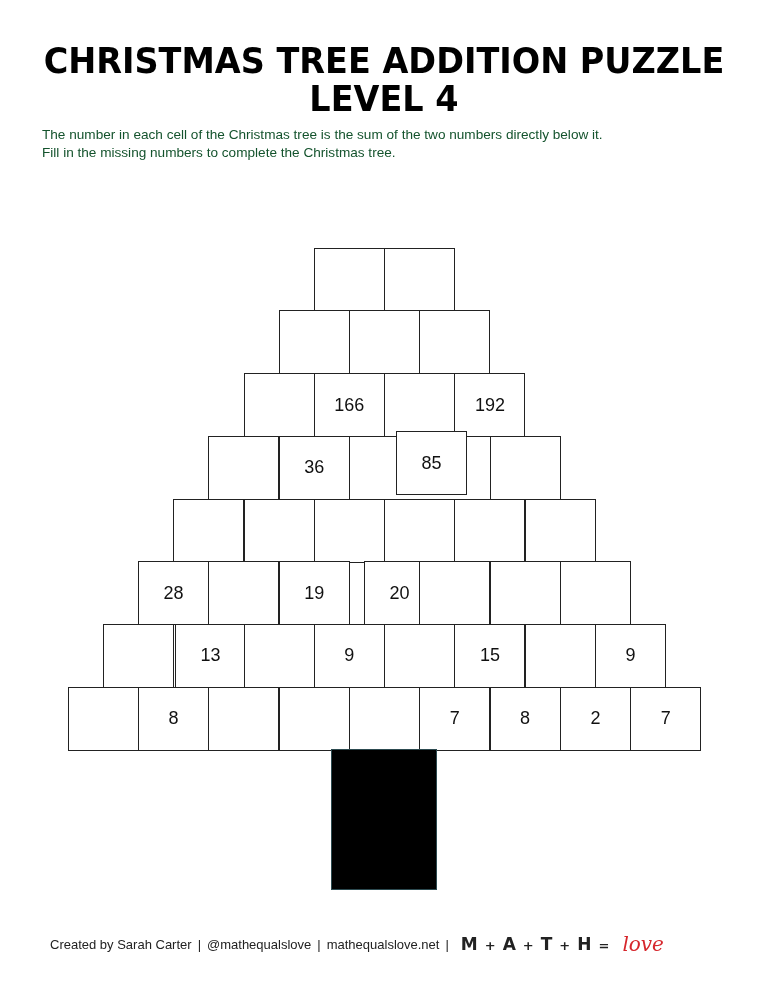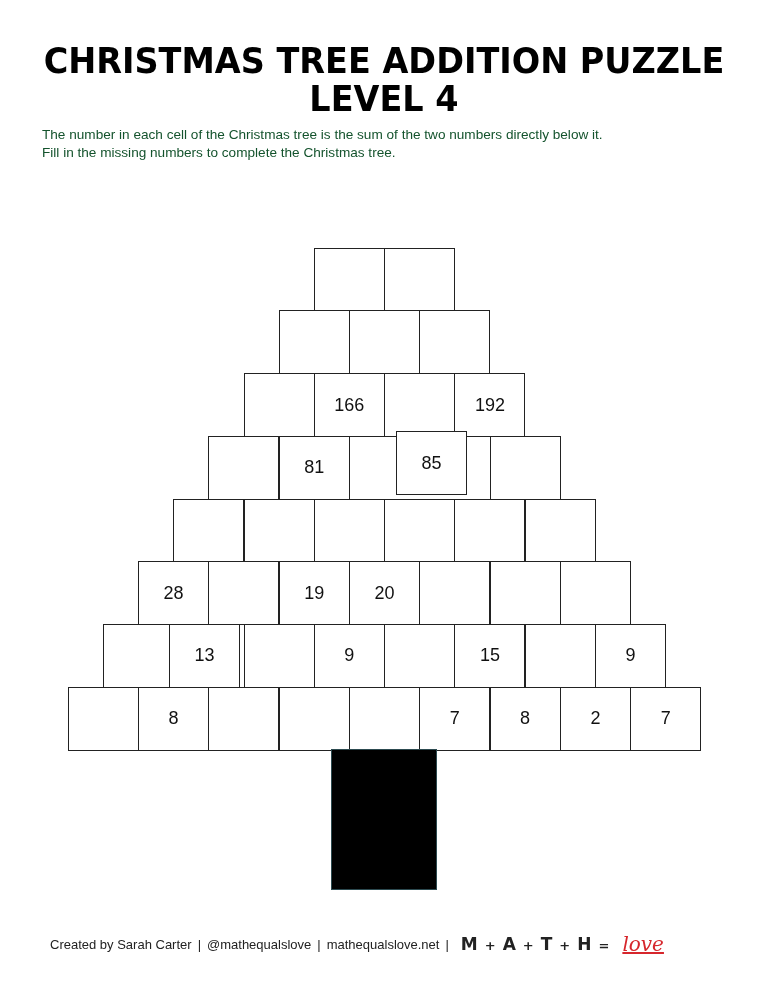--- a/index.html
+++ b/index.html
@@ -8,21 +8,21 @@
   .t1 { top:42px; }
   .t2 { top:80px; }
   .instr { position:absolute; left:42px; top:126px; font-size:13.6px; line-height:18px; color:#14532d; }
   .tree { position:absolute; left:0; top:0; width:768px; height:993px; }
   .cell { position:absolute; box-sizing:border-box; width:71px; height:64px; border:1.5px solid #222; background:#fff; display:flex; align-items:center; justify-content:center; font-size:18px; color:#111; }
   .trunk { position:absolute; left:331px; top:749px; width:106px; height:141px; background:#000; border:1px solid #2c4a50; box-sizing:border-box; }
   .footer { position:absolute; left:50px; top:932px; font-size:13px; color:#222; display:flex; align-items:center; white-space:nowrap;text-align:right; }
   .footer .sep { margin:0 6px; }
   .logo { font-family:"DejaVu Sans", sans-serif; font-weight:bold; font-size:17px; margin-left:6px; letter-spacing:1px; }
   .logo .plus { font-size:13px; margin:0 6px; }
-  .love { font-family:"DejaVu Serif", serif; font-style:italic; color:#d6262c; font-size:20px; margin-left:6px;text-decoration:underline; }
+  .love { font-family:"DejaVu Serif", serif; font-style:italic; color:#d6262c; font-size:20px; margin-left:6px; }
 </style>
 </head>
 <body>
 
 <div class="title t1">CHRISTMAS TREE ADDITION PUZZLE</div>
 <div class="title t2">LEVEL 4</div>
 
 <div class="instr">
   <div>The number in each cell of the Christmas tree is the sum of the two numbers directly below it.</div>
   <div>Fill in the missing numbers to complete the Christmas tree.</div>
@@ -32,38 +32,38 @@
     <div class="cell" style="left: 313.85px; top: 247.7px;"></div>
     <div class="cell" style="left: 384.15px; top: 247.7px;"></div>
     <div class="cell" style="left: 278.7px; top: 310.4px;"></div>
     <div class="cell" style="left: 349px; top: 310.4px;"></div>
     <div class="cell" style="left: 419.3px; top: 310.4px;"></div>
     <div class="cell" style="left: 243.55px; top: 373.1px;"></div>
     <div class="cell" style="left: 313.85px; top: 373.1px;">166</div>
     <div class="cell" style="left: 384.15px; top: 373.1px;"></div>
     <div class="cell" style="left: 454.45px; top: 373.1px;">192</div>
     <div class="cell" style="left: 208.4px; top: 435.8px;"></div>
-    <div class="cell" style="left: 278.7px; top: 435.8px;">81</div>
+    <div class="cell" style="left: 278.7px; top: 435.8px;">36</div>
     <div class="cell" style="left: 349px; top: 431px; margin-left: 47px;">85</div>
     <div class="cell" style="left: 489.6px; top: 435.8px;"></div>
     <div class="cell" style="left: 173.25px; top: 498.5px;"></div>
     <div class="cell" style="left: 243.55px; top: 498.5px;"></div>
     <div class="cell" style="left: 313.85px; top: 498.5px;"></div>
     <div class="cell" style="left: 384.15px; top: 498.5px;"></div>
     <div class="cell" style="left: 454.45px; top: 498.5px;"></div>
     <div class="cell" style="left: 524.75px; top: 498.5px;"></div>
     <div class="cell" style="left: 138.1px; top: 561.2px;">28</div>
     <div class="cell" style="left: 208.4px; top: 561.2px;"></div>
     <div class="cell" style="left: 278.7px; top: 561.2px;">19</div>
-    <div class="cell" style="left: 349px; top: 561.2px; text-align: right;">20</div>
+    <div class="cell" style="left: 364px; top: 561.2px; text-align: right;">20</div>
     <div class="cell" style="left: 419.3px; top: 561.2px;"></div>
     <div class="cell" style="left: 489.6px; top: 561.2px;"></div>
     <div class="cell" style="left: 559.9px; top: 561.2px;"></div>
     <div class="cell" style="left: 102.95px; top: 623.9px;"></div>
-    <div class="cell" style="left: 169px; top: 623.9px;">13</div>
+    <div class="cell" style="left: 175px; top: 623.9px;">13</div>
     <div class="cell" style="left: 243.55px; top: 623.9px;"></div>
     <div class="cell" style="left: 313.85px; top: 623.9px;">9</div>
     <div class="cell" style="left: 384.15px; top: 623.9px;"></div>
     <div class="cell" style="left: 454.45px; top: 623.9px;">15</div>
     <div class="cell" style="left: 524.75px; top: 623.9px;"></div>
     <div class="cell" style="left: 595.05px; top: 623.9px;">9</div>
     <div class="cell" style="left: 67.8px; top: 686.6px;"></div>
     <div class="cell" style="left: 138.1px; top: 686.6px;">8</div>
     <div class="cell" style="left: 208.4px; top: 686.6px;"></div>
     <div class="cell" style="left: 278.7px; top: 686.6px;"></div>

